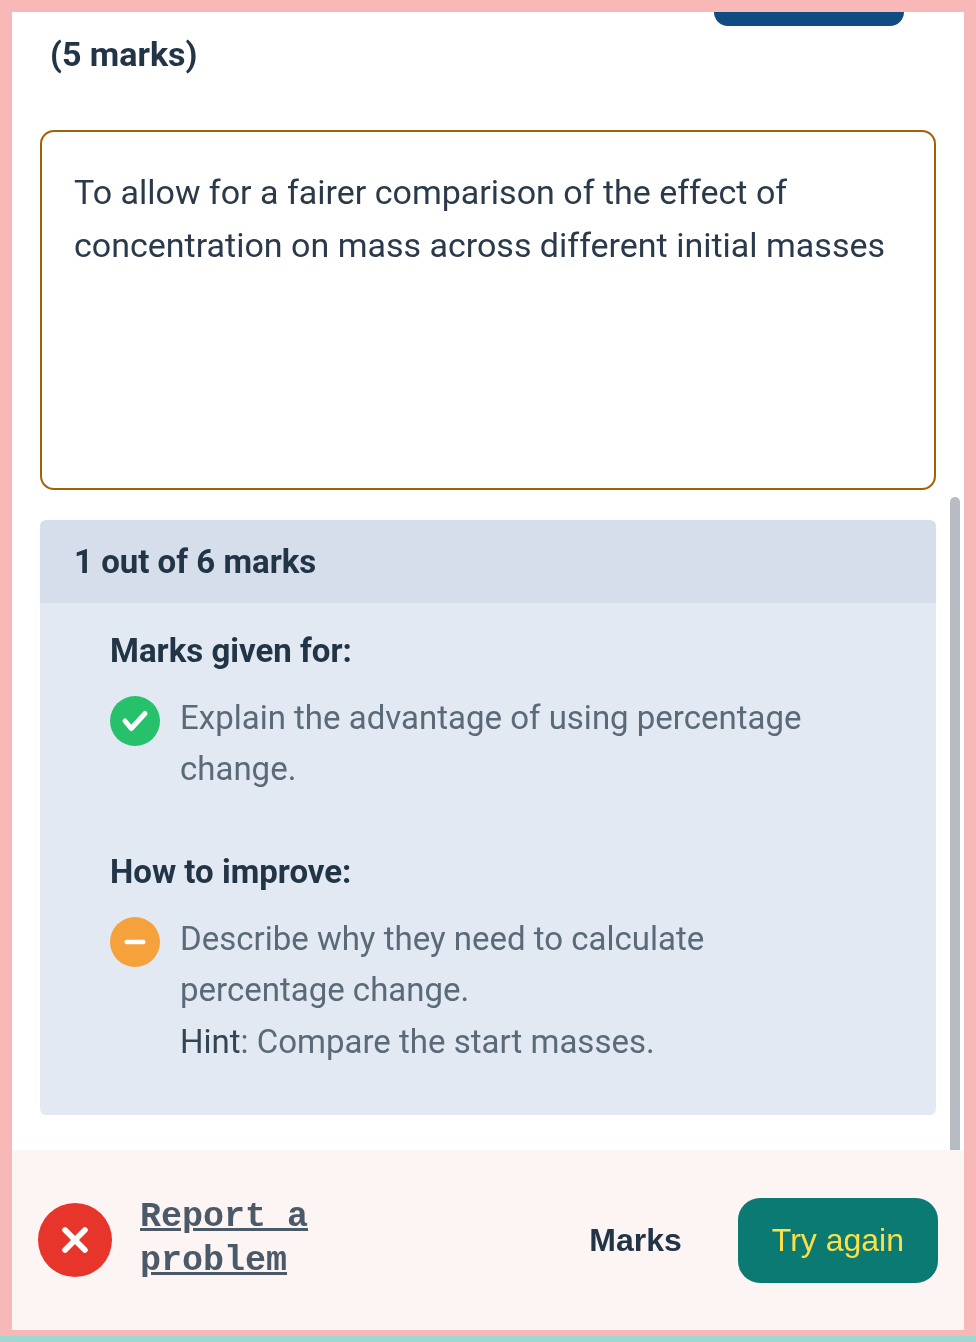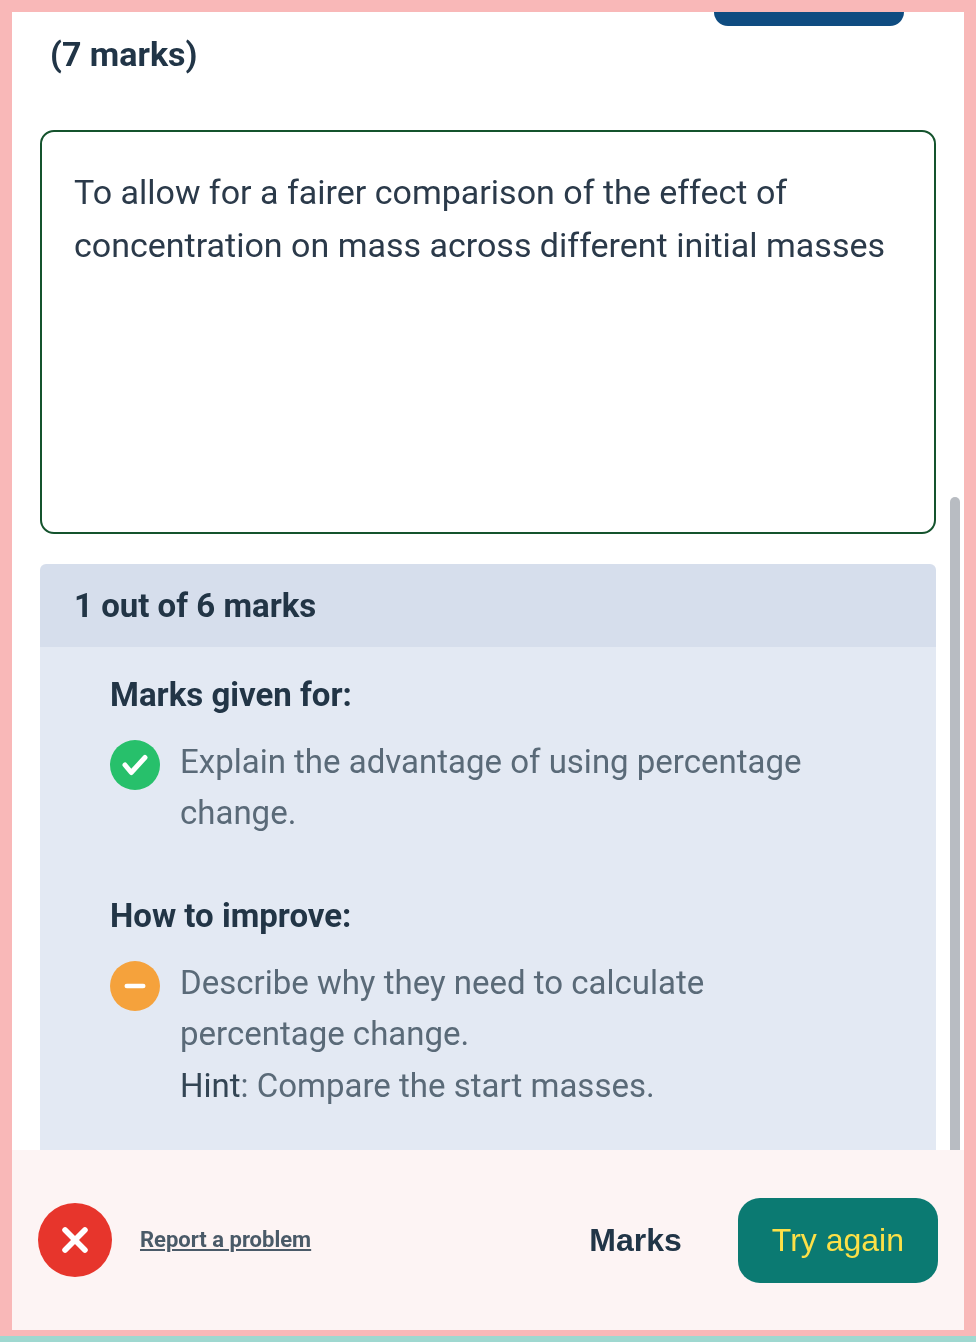--- a/index.html
+++ b/index.html
@@ -39,24 +39,24 @@
   }
   .marks-label {
     font-size: 34px;
     font-weight: 700;
     color: #213547;
     margin-top: 22px;
     margin-left: 10px;
   }
   .answer-box {
     margin-top: 56px;
-    border: 2px solid #14532d;
+    border: 2px solid #a16207;
     border-radius: 14px;
     padding: 34px 32px;
-    height: 404px;
+    height: 360px;
     font-size: 34px;
     line-height: 1.55;
     color: #2b3a4a;
   }
   .feedback {
     margin-top: 30px;
     border-radius: 6px;
     overflow: hidden;
   }
   .feedback-header {
@@ -122,27 +122,28 @@
     width: 74px; height: 74px;
     border-radius: 50%;
     background: #e7352c;
     display: flex;
     align-items: center;
     justify-content: center;
     cursor: pointer;
     flex-shrink: 0;
   }
   .report-link {
-    font-size: 22px;
+    font-size: 35px;
     font-weight: 700;
     text-decoration: underline;
     color: #4a5a68;
     line-height: 1.25;
     cursor: pointer;
     max-width: 180px;
+    font-family: Liberation Mono, monospace;
   }
   .spacer { flex: 1; }
   .skip-btn {
     font-size: 32px;
     font-weight: 700;
     color: #213547;
     background: transparent;
     border: none;
     padding: 18px 28px;
     cursor: pointer;
@@ -166,21 +167,21 @@
 </style>
 </head>
 <body>
 
 <div class="outer">
   <div class="card">
 
     <div class="scroll-area">
       <div class="top-pill"></div>
 
-      <div class="marks-label">(7 marks)</div>
+      <div class="marks-label">(5 marks)</div>
 
       <div class="answer-box">
         <span>To allow for a fairer comparison of the effect of concentration on mass across different initial masses</span>
       </div>
 
       <div class="feedback">
         <div class="feedback-header">1 out of 6 marks</div>
         <div class="feedback-body">
 
           <div class="section-title">Marks given for:</div>

